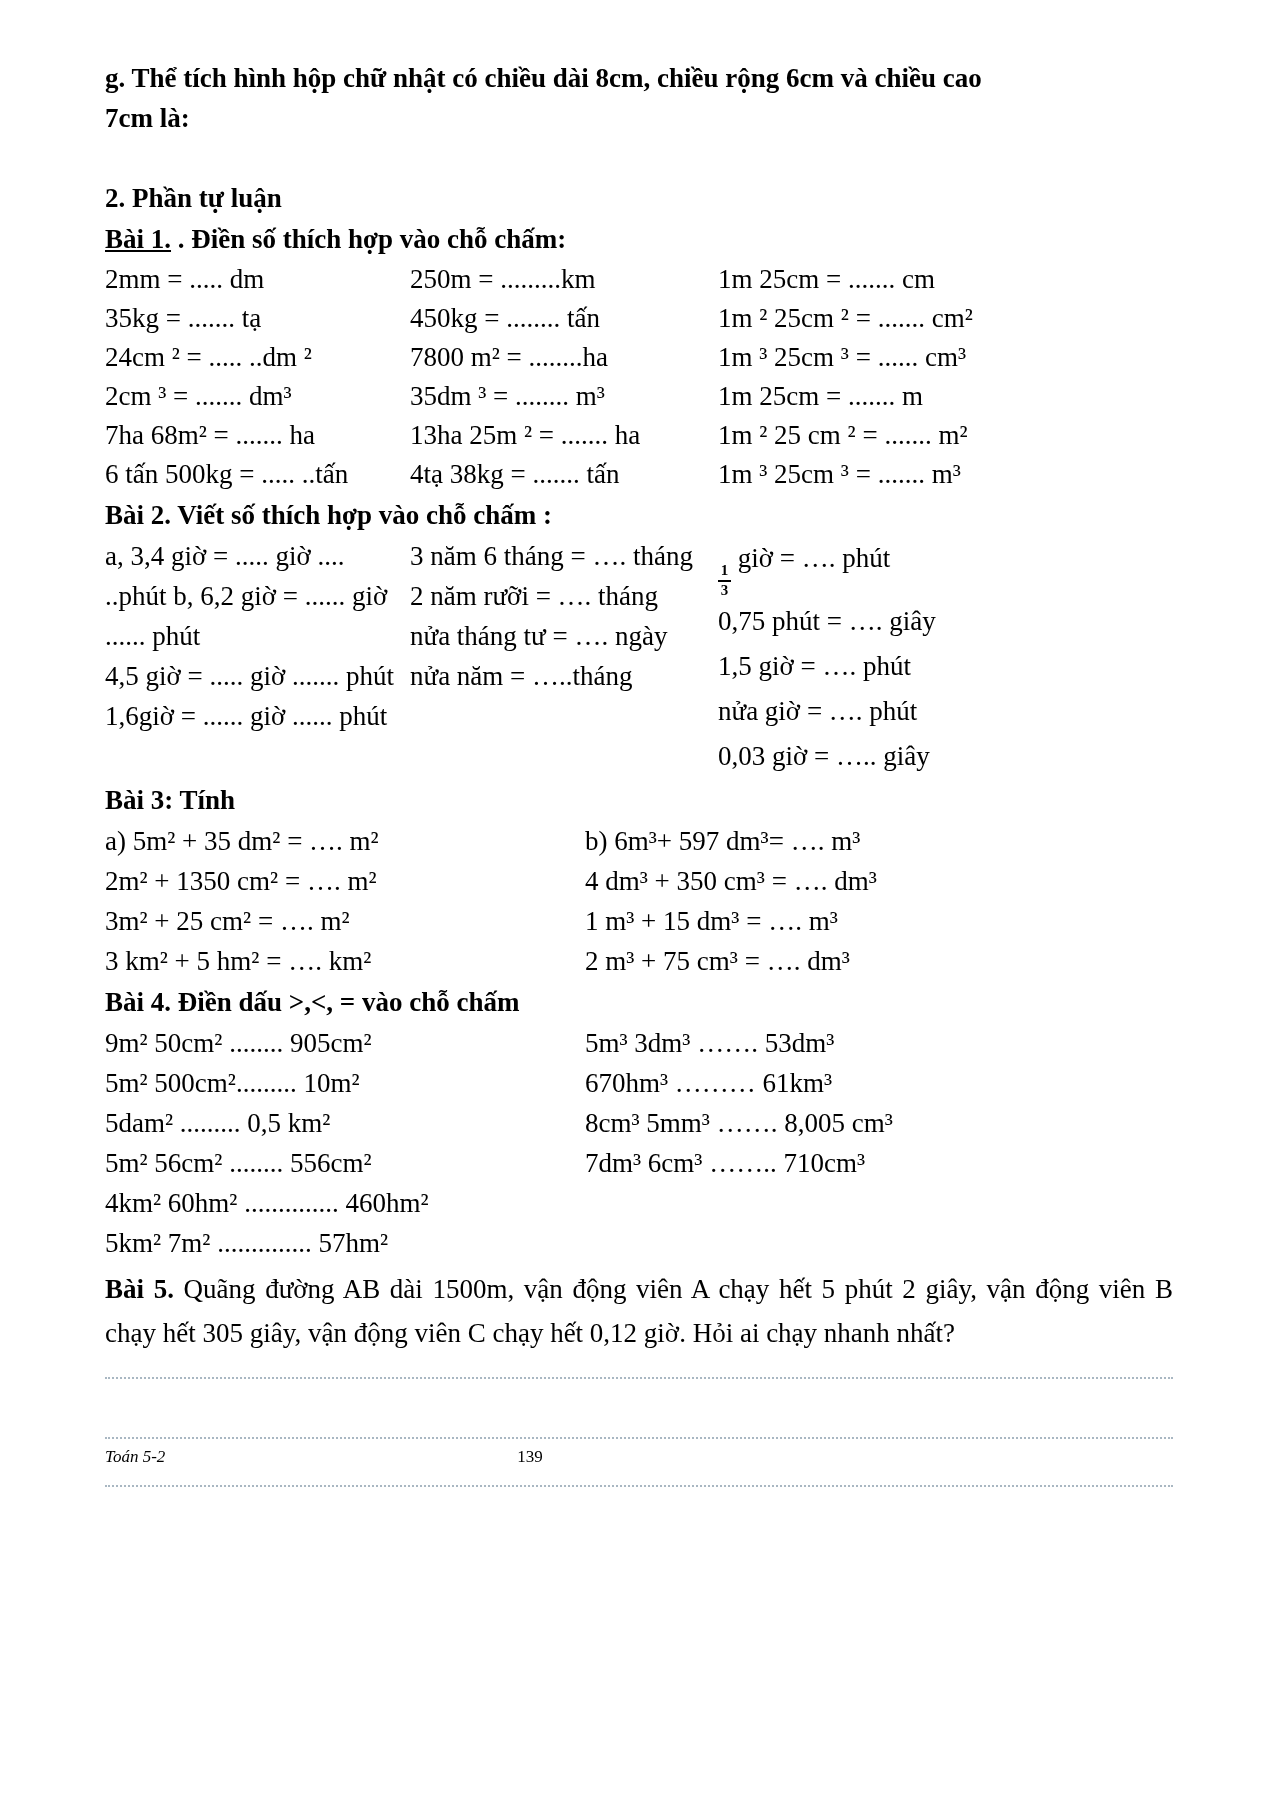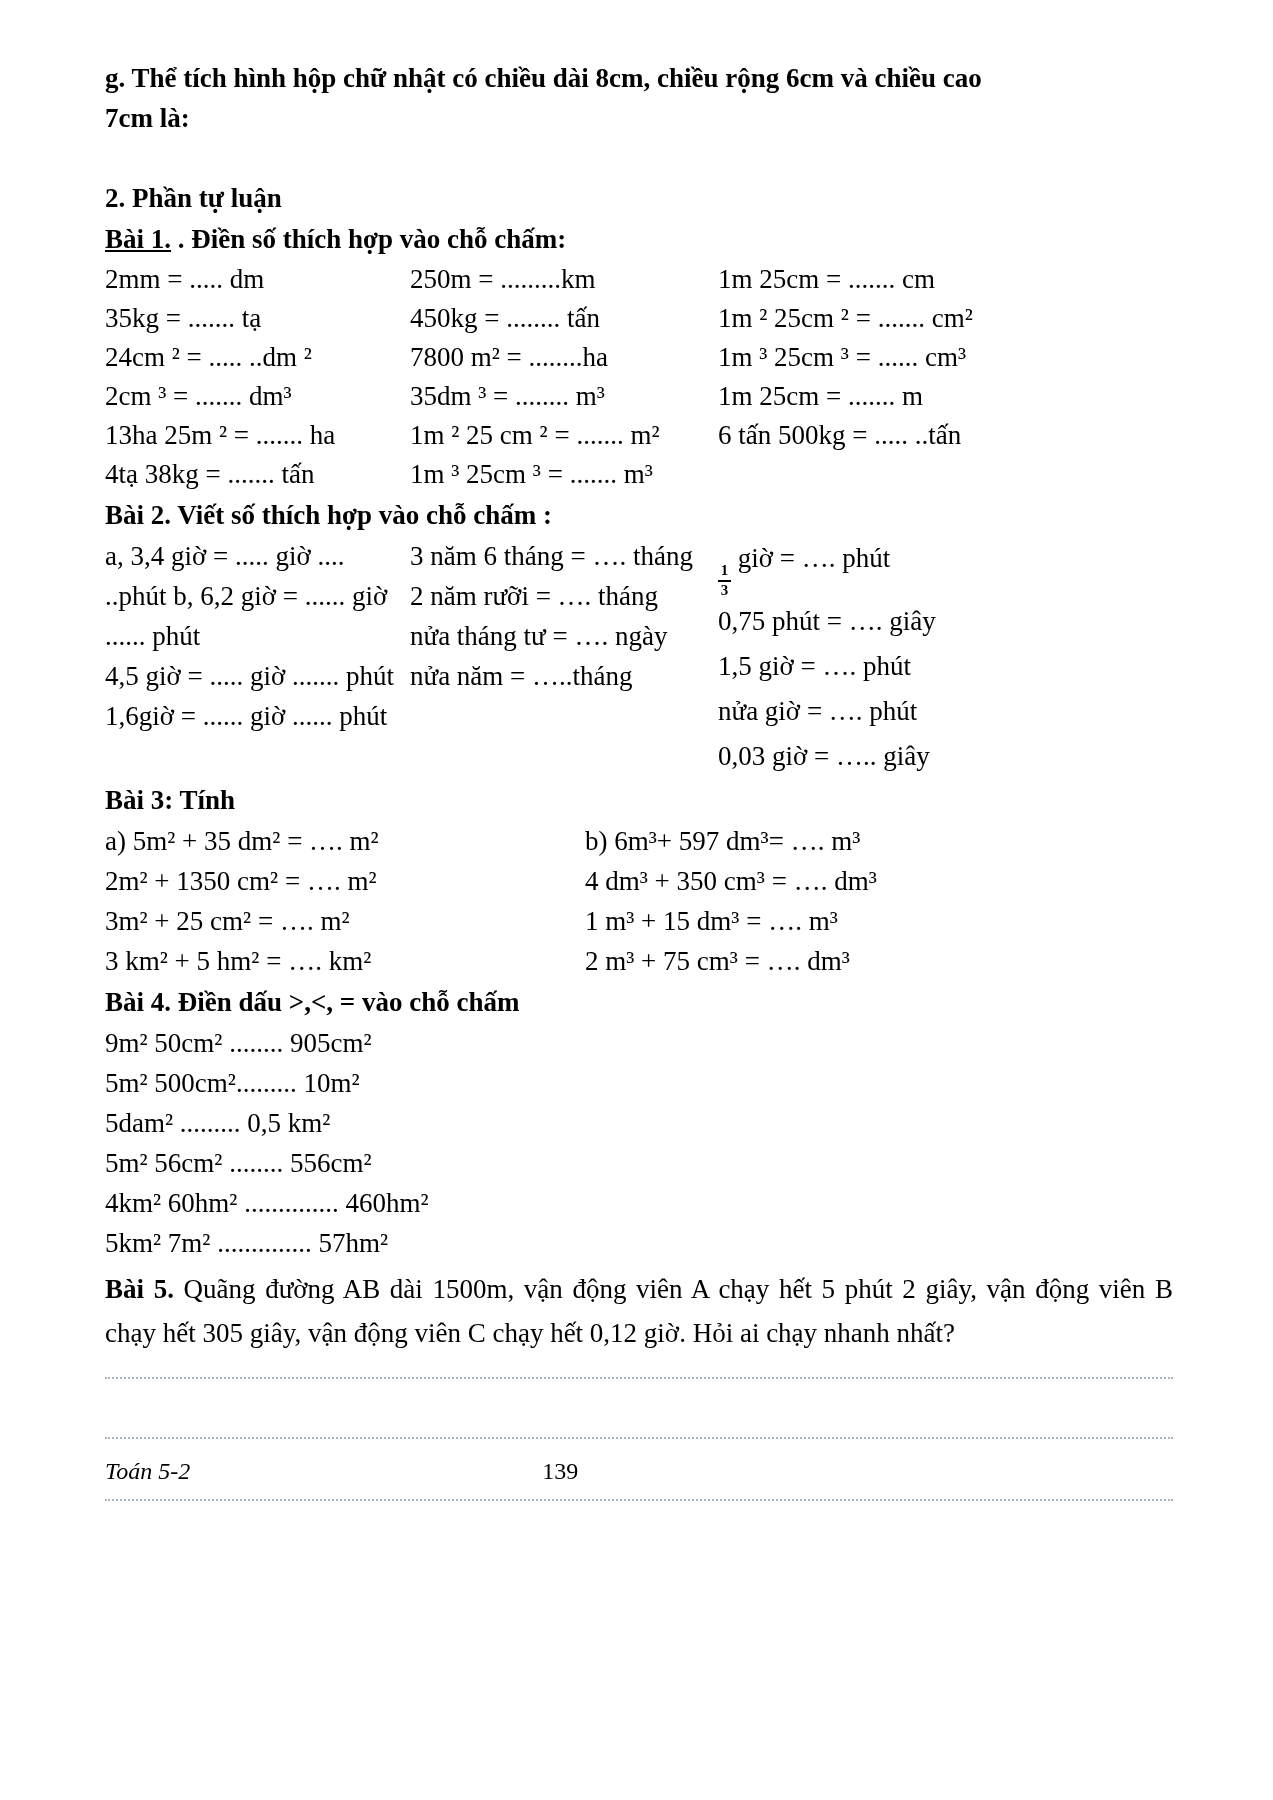--- a/index.html
+++ b/index.html
@@ -36,21 +36,21 @@
   }
   .frac-bar { display:block; width:13px; border-top:2px solid #000; margin:1px 0; }
 
   .para { text-align:justify; line-height:44px; margin-top:4px; }
 
   .sep { border:none; border-top:2px dotted #a9b7c2; }
   .sep1 { margin-top:22px; }
   .sep2 { margin-top:58px; }
   .sep3 { margin-top:10px; }
 
-  .footer { display:flex; align-items:baseline; line-height:36px; font-size:24px; margin-top:14px; }
+  .footer { display:flex; align-items:baseline; line-height:36px; font-size:17px; }
   .footer-left { font-style:italic; }
   .footer-page { margin-left:352px;text-align:right; }
 </style>
 </head>
 <body>
 
 <div class="page">
 
   <div>
     <div class="line bold">g. Thể tích hình hộp chữ nhật có chiều dài 8cm, chiều rộng 6cm và chiều cao</div>
@@ -67,20 +67,21 @@
       <div>1m 25cm = ....... cm</div>
       <div>35kg = ....... tạ</div>
       <div>450kg = ........ tấn</div>
       <div>1m ² 25cm ² = ....... cm²</div>
       <div>24cm ² = ..... ..dm ²</div>
       <div>7800 m² = ........ha</div>
       <div>1m ³ 25cm ³  = ...... cm³</div>
       <div>2cm ³  = ....... dm³</div>
       <div>35dm ³  = ........ m³</div>
       <div>1m 25cm = ....... m</div>
+      <div>7ha 68m²  = ....... ha</div>
       <div>13ha 25m ² = ....... ha</div>
       <div>1m ² 25 cm ²  = ....... m²</div>
       <div>6 tấn 500kg = ..... ..tấn</div>
       <div>4tạ 38kg = ....... tấn</div>
       <div>1m ³  25cm ³  = ....... m³</div>
     </div>
   </div>
 
   <div>
     <div class="bai-title bold">Bài 2. Viết số thích hợp vào chỗ chấm :</div>
@@ -136,20 +137,26 @@
     <div class="bai-title bold">Bài 4. Điền dấu &gt;,&lt;, = vào chỗ chấm</div>
     <div class="grid2">
       <div>
         <div class="l">9m² 50cm² ........ 905cm²</div>
         <div class="l">5m² 500cm²......... 10m²</div>
         <div class="l">5dam² ......... 0,5 km²</div>
         <div class="l">5m² 56cm² ........ 556cm²</div>
         <div class="l">4km² 60hm² .............. 460hm²</div>
         <div class="l">5km² 7m² .............. 57hm²</div>
       </div>
+      <div>
+        <div class="l">5m³ 3dm³ ……. 53dm³</div>
+        <div class="l">670hm³ ……… 61km³</div>
+        <div class="l">8cm³ 5mm³ ……. 8,005 cm³</div>
+        <div class="l">7dm³ 6cm³ …….. 710cm³</div>
+      </div>
     </div>
   </div>
 
   <div class="para"><span class="bold">Bài 5.</span><span> Quãng đường AB dài 1500m, vận động viên A chạy hết 5 phút 2 giây, vận động viên B chạy hết 305 giây, vận động viên C chạy hết 0,12 giờ. Hỏi ai chạy nhanh nhất?</span></div>
 
   <hr class="sep sep1">
   <hr class="sep sep2">
 
   <div class="footer">
     <span class="footer-left">Toán 5-2</span>

